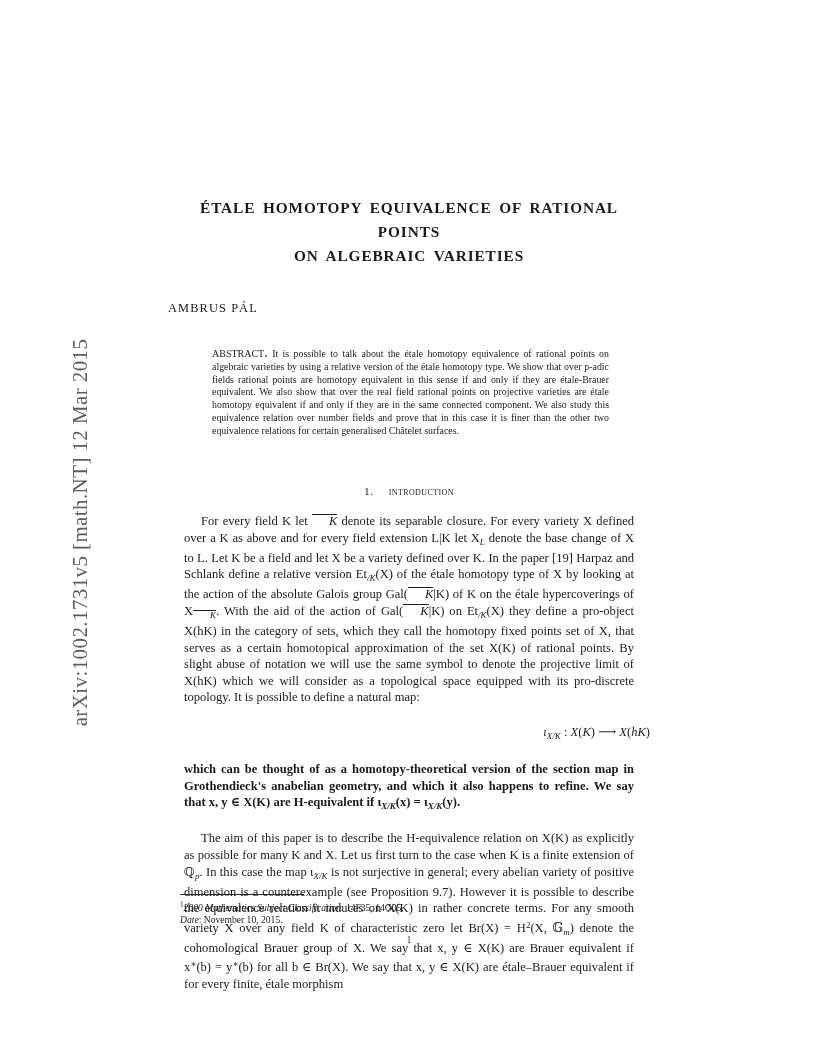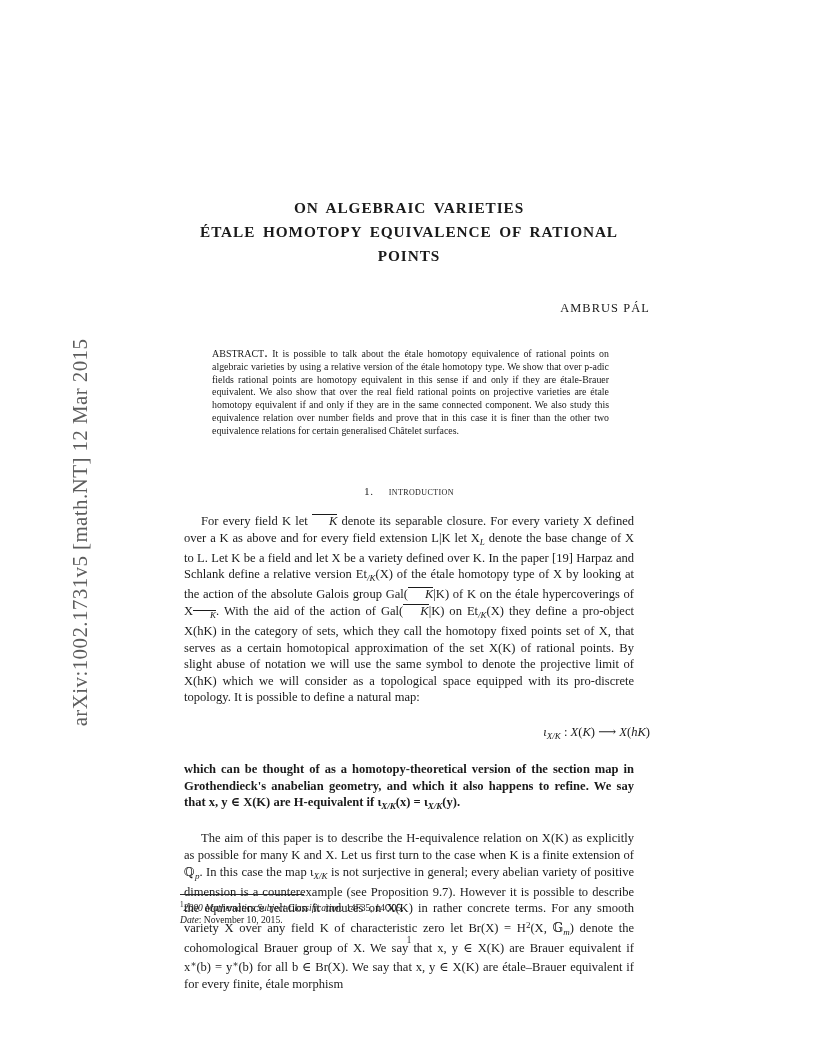--- a/index.html
+++ b/index.html
@@ -57,21 +57,21 @@
     line-height: 24px;
     letter-spacing: 0.9px;
     word-spacing: 3px;
   }
   .title .line {
     display: block;
   }
 
   .author {
     margin-top: 33px;
-    text-align: right;
+    text-align: left;
     font-size: 12.4px;
     letter-spacing: 1.1px;
     font-variant: small-caps;
     text-transform: uppercase;
   }
 
   
   .abstract {
     margin: 31px 41px 0 44px;
     font-size: 9.9px;
@@ -183,22 +183,22 @@
 </head>
 <body>
 
 <div id="arxiv-stamp">
   <div class="stamp-text">arXiv:1002.1731v5  [math.NT]  12 Mar 2015</div>
 </div>
 
 <div id="page">
 
   <div class="title">
+    <span class="line">ÉTALE HOMOTOPY EQUIVALENCE OF RATIONAL POINTS</span>
     <span class="line">ON ALGEBRAIC VARIETIES</span>
-    <span class="line">ÉTALE HOMOTOPY EQUIVALENCE OF RATIONAL POINTS</span>
   </div>
 
   <div class="author">Ambrus Pál</div>
 
   <div class="abstract">
     <span class="ab-head">Abstract.</span>
     <span>It is possible to talk about the étale homotopy equivalence of rational points on algebraic varieties by using a relative version of the étale homotopy type. We show that over p-adic fields rational points are homotopy equivalent in this sense if and only if they are étale-Brauer equivalent. We also show that over the real field rational points on projective varieties are étale homotopy equivalent if and only if they are in the same connected component. We also study this equivalence relation over number fields and prove that in this case it is finer than the other two equivalence relations for certain generalised Châtelet surfaces.</span>
   </div>
 
   <div class="section-head">

